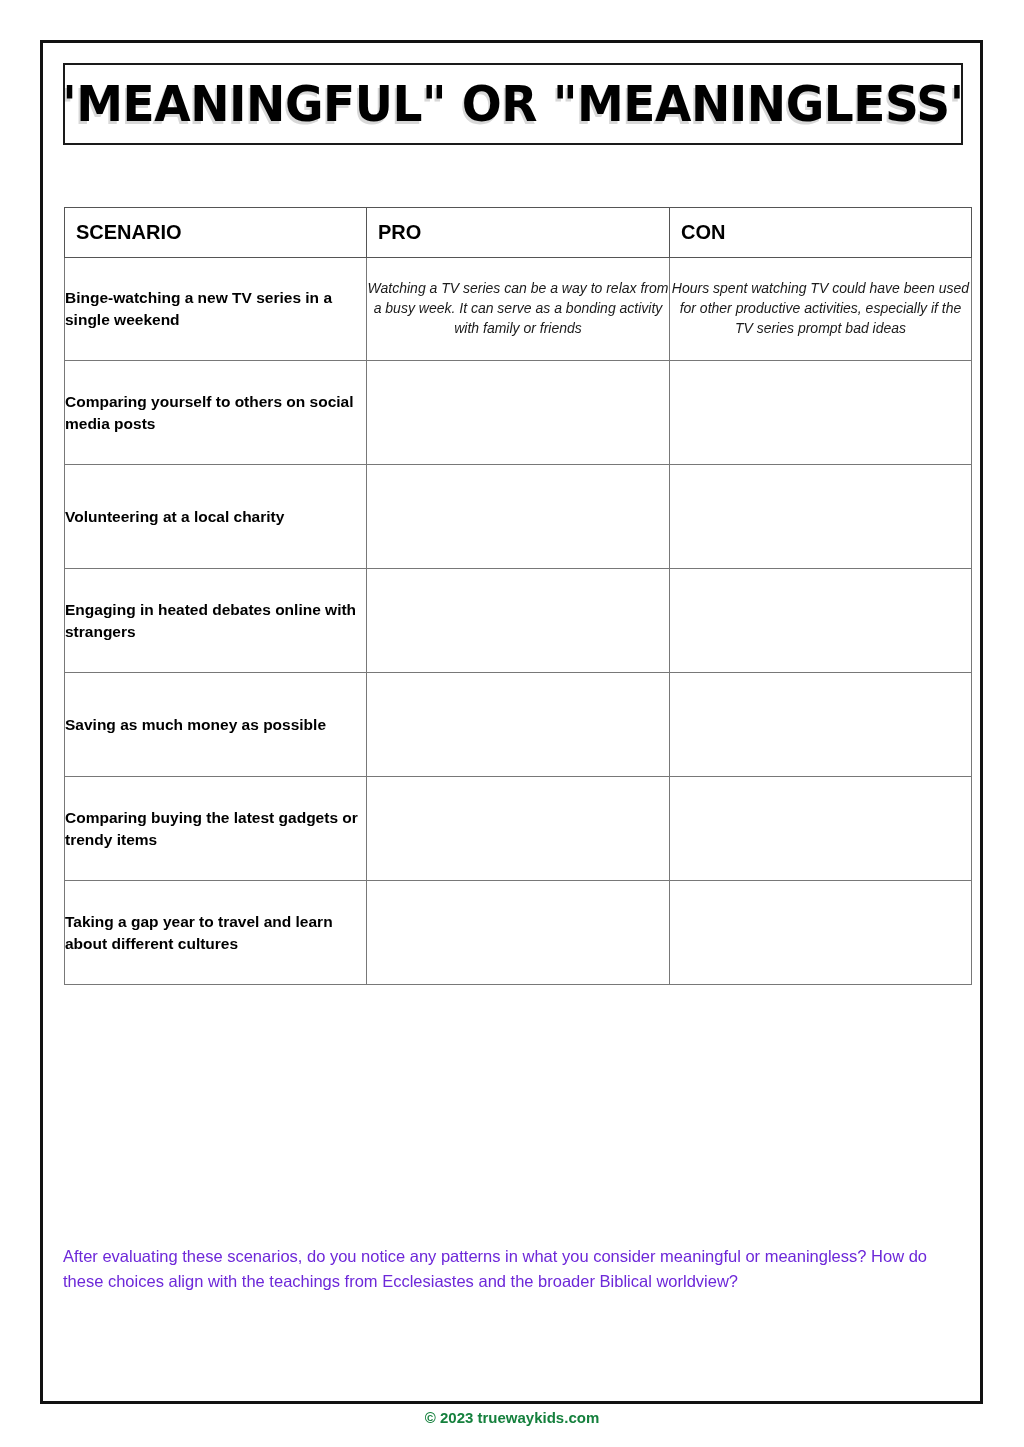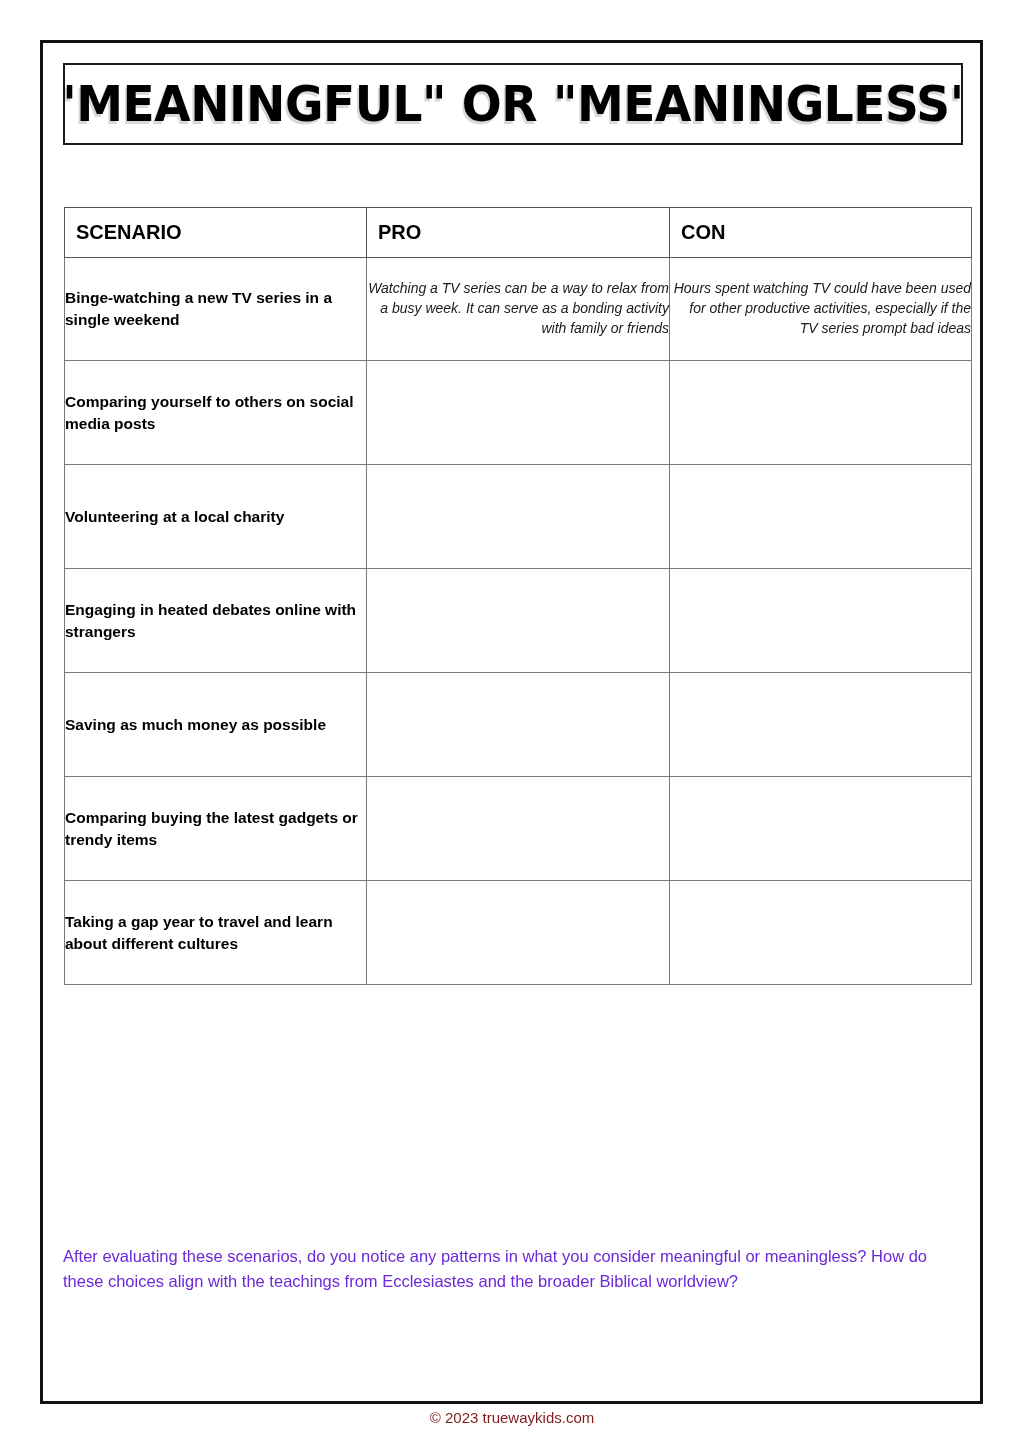--- a/index.html
+++ b/index.html
@@ -106,21 +106,21 @@
   #worksheet-table tbody tr:first-child td { height: 103px; }
 
   td.scenario-cell {
     font-size: 15.5px;
     font-weight: 700;
     line-height: 1.42;
     padding: 4px 14px;
     color: #000000;
   }
   td.answer-cell {
-    text-align: right;
+    text-align: center;
     font-size: 14px;
     font-style: italic;
     line-height: 1.42;
     padding: 4px 12px;
     color: #1a1a1a;
   }
   td.answer-cell.empty { font-size: 0; }
 
   
   #reflection {
@@ -135,21 +135,22 @@
   }
 
   
   #footer {
     position: absolute;
     left: 0;
     top: 1409px;
     width: 1024px;
     text-align: center;
     font-size: 15px;
-    color: #7f1d1d;
+    color: #15803d;
+    font-weight: bold;
   }
 </style>
 </head>
 <body>
 
 <div id="page-frame">
 
   <div id="title-box">
     <div id="title-text">"MEANINGFUL" OR "MEANINGLESS"</div>
   </div>

